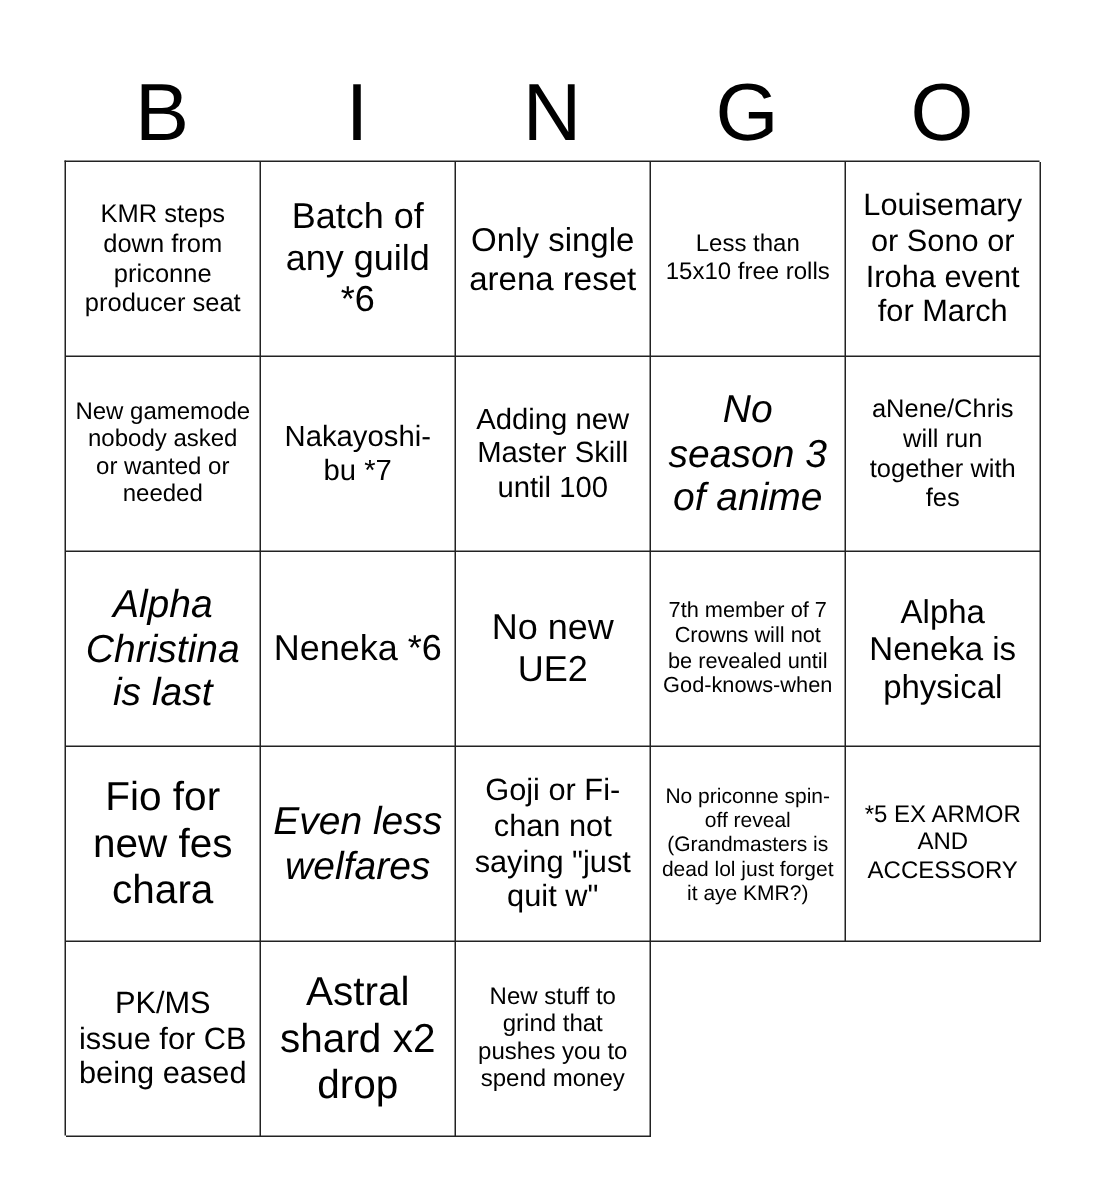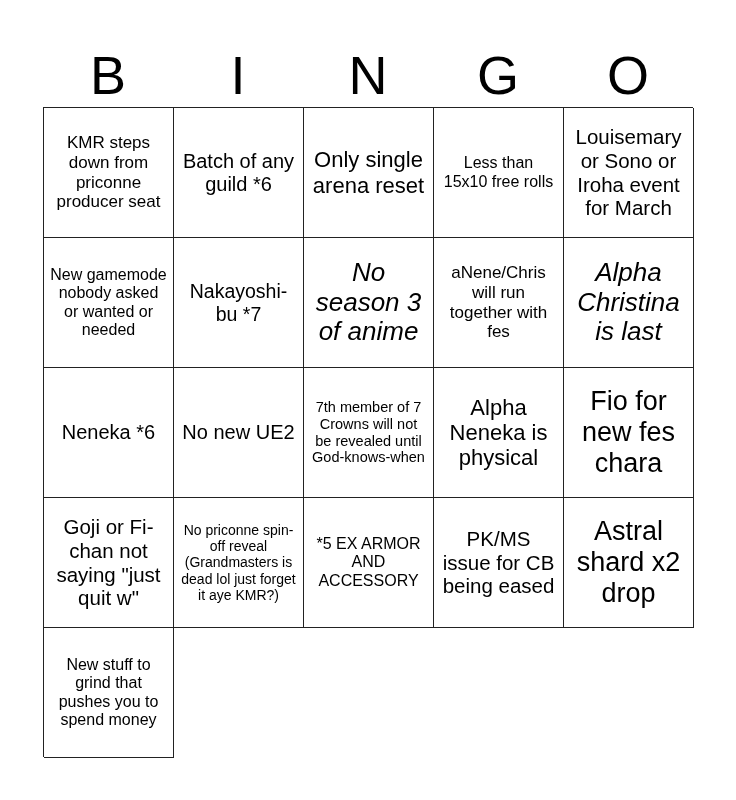--- a/index.html
+++ b/index.html
@@ -63,21 +63,21 @@
     .s-sm  { font-size: 14px; }
     .s-14b { font-size: 14.5px; }
     .s-md  { font-size: 16px; }
     .s-17  { font-size: 17px; }
     .s-19  { font-size: 19.5px; }
     .s-20  { font-size: 20.5px; }
     .s-22  { font-size: 22px; }
     .s-24  { font-size: 16px; }
     .s-26  { font-size: 26px; font-style: italic; }
     .s-27  { font-size: 27px; }
-    .s-28  { font-size: 20px; }
+    .s-28  { font-size: 24px; }
   </style>
 </head>
 <body>
 
 <div class="header">
   <div class="header-letter">B</div>
   <div class="header-letter">I</div>
   <div class="header-letter">N</div>
   <div class="header-letter">G</div>
   <div class="header-letter">O</div>
@@ -101,20 +101,23 @@
   <div class="cell">
       <span class="s-20">Louisemary or Sono or Iroha event for March</span>
     </div>
   <div class="cell">
       <span class="s-md">New gamemode nobody asked or wanted or needed</span>
     </div>
   <div class="cell">
       <span class="s-19">Nakayoshi-bu *7</span>
     </div>
   <div class="cell">
+      <span class="s-19">Adding new Master Skill until 100</span>
+    </div>
+  <div class="cell">
       <span class="s-26">No season 3 of anime</span>
     </div>
 
   <div class="cell">
       <span class="s-17">aNene/Chris will run together with fes</span>
     </div>
   <div class="cell">
       <span class="s-26">Alpha Christina is last</span>
     </div>
   <div class="cell">
@@ -127,20 +130,23 @@
       <span class="s-14b">7th member of 7 Crowns will not be revealed until God-knows-when</span>
     </div>
 
   <div class="cell">
       <span class="s-22">Alpha Neneka is physical</span>
     </div>
   <div class="cell">
       <span class="s-27">Fio for new fes chara</span>
     </div>
   <div class="cell">
+      <span class="s-26">Even less welfares</span>
+    </div>
+  <div class="cell">
       <span class="s-20">Goji or Fi-chan not saying "just quit w"</span>
     </div>
   <div class="cell">
       <span class="s-sm">No priconne spin-off reveal (Grandmasters is dead lol just forget it aye KMR?)</span>
     </div>
 
   <div class="cell">
       <span class="s-md">*5 EX ARMOR AND ACCESSORY</span>
     </div>
   <div class="cell">

